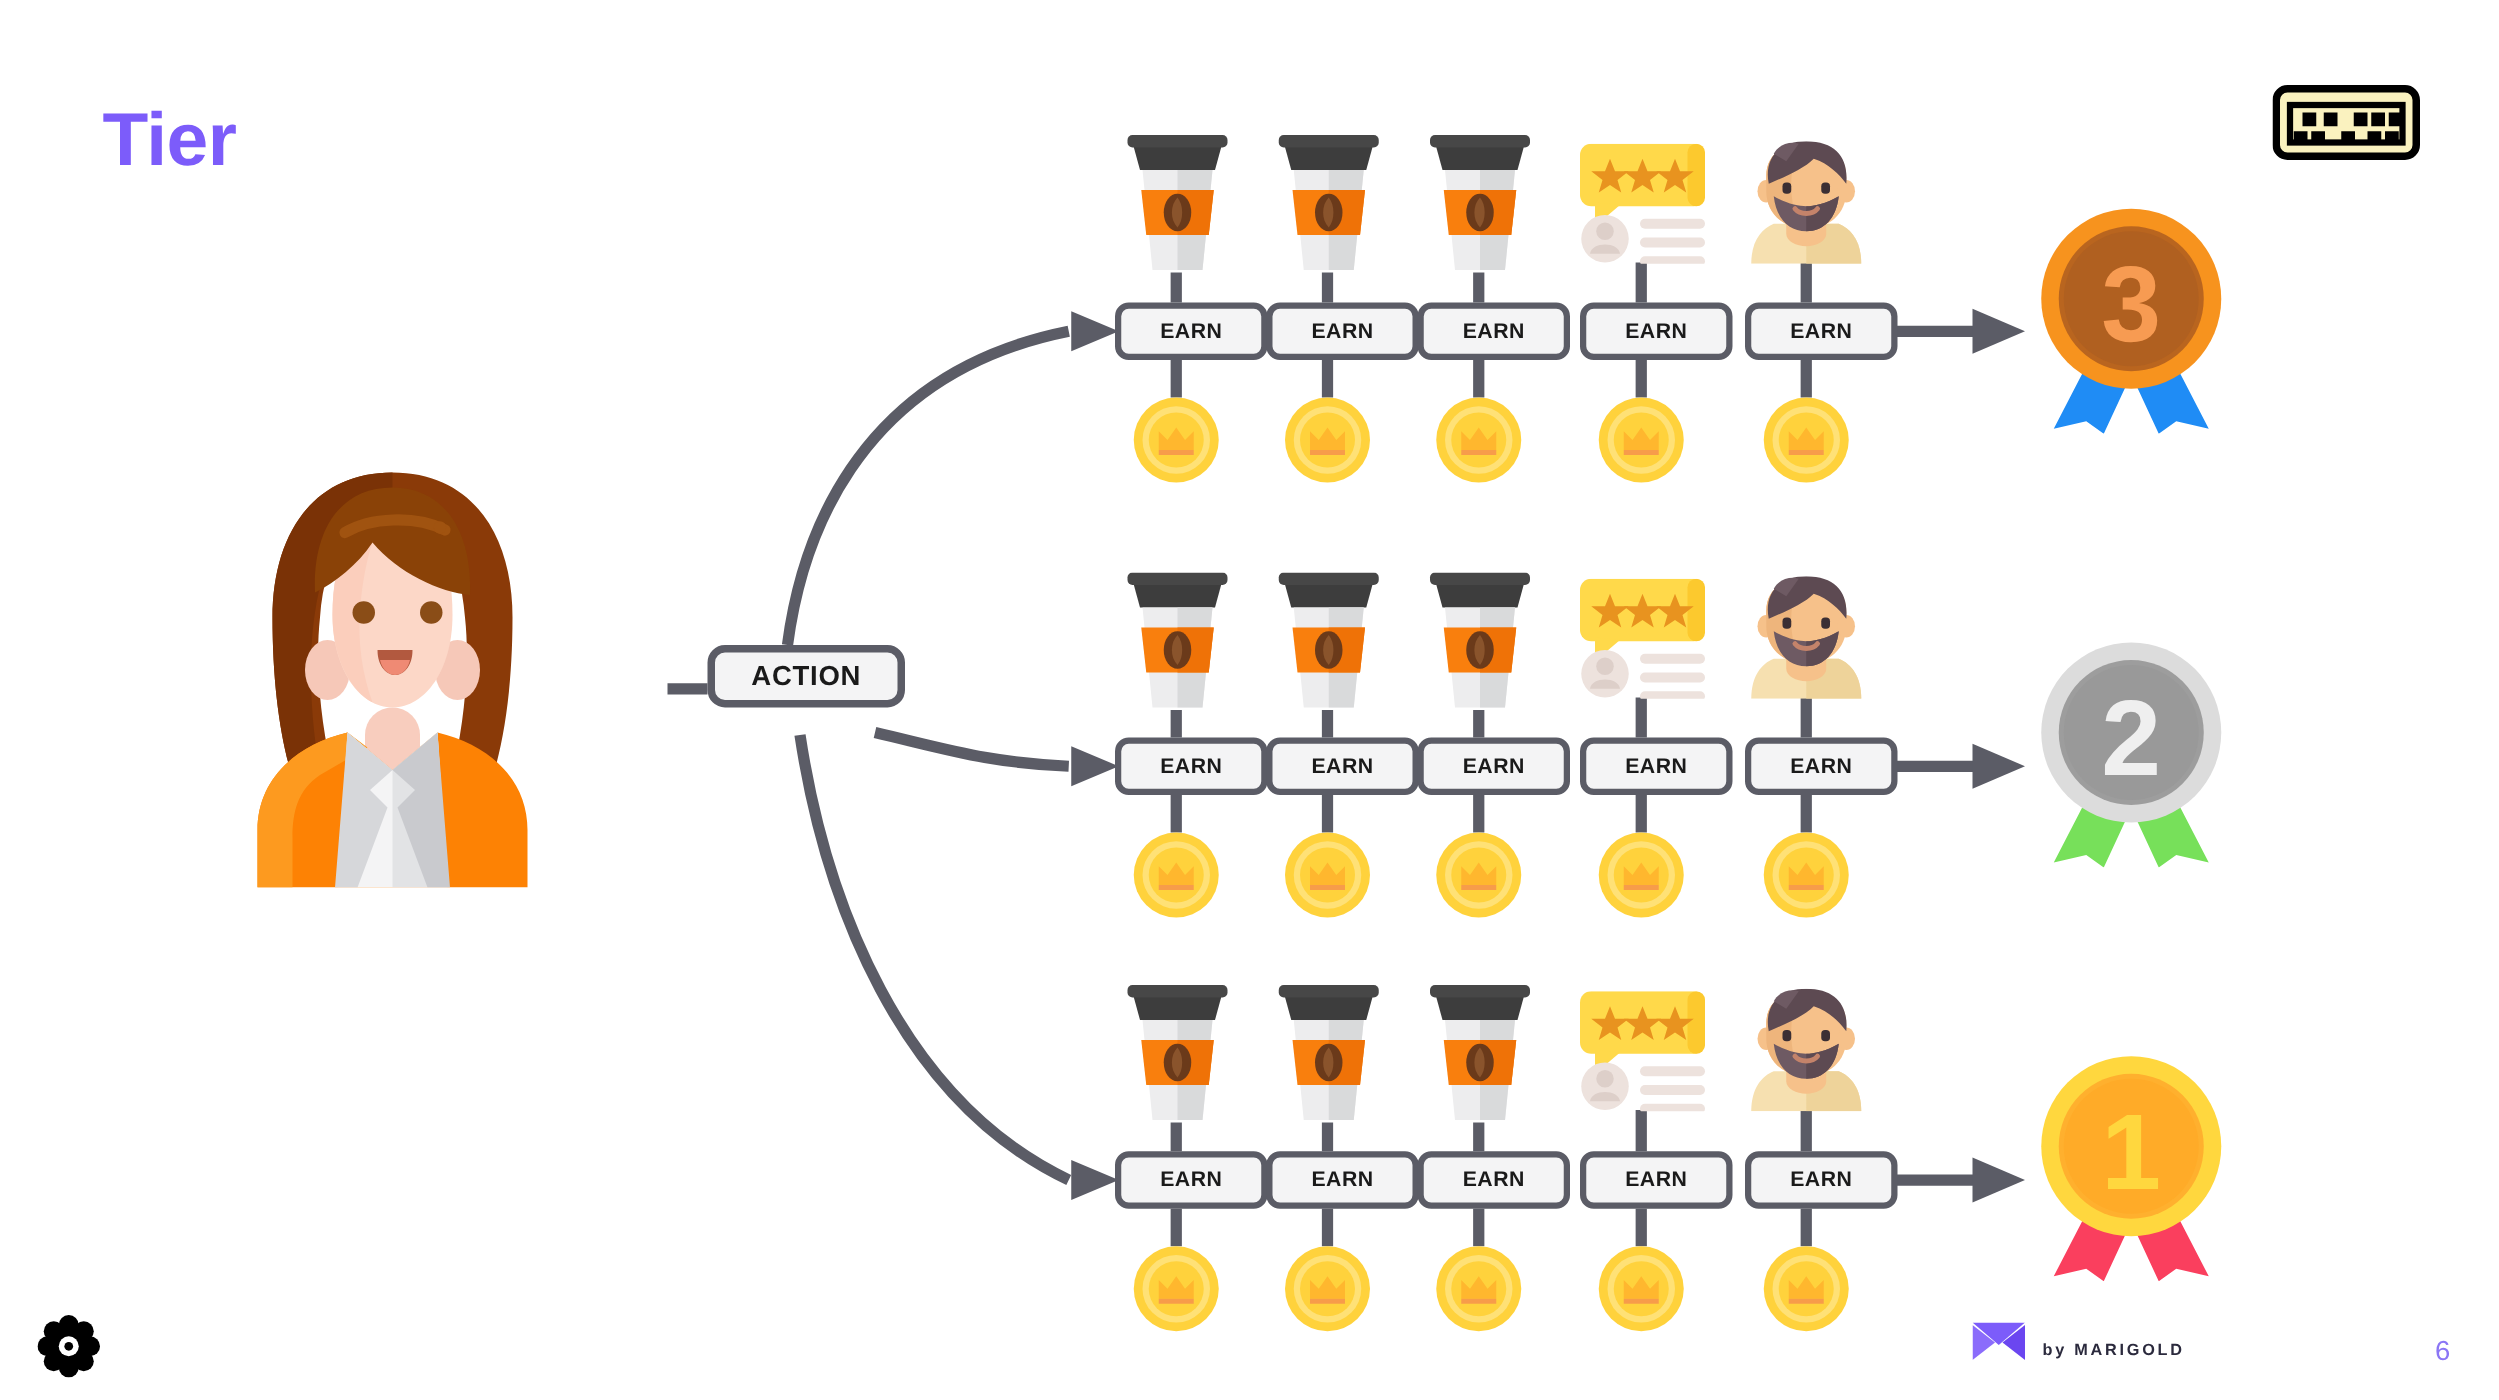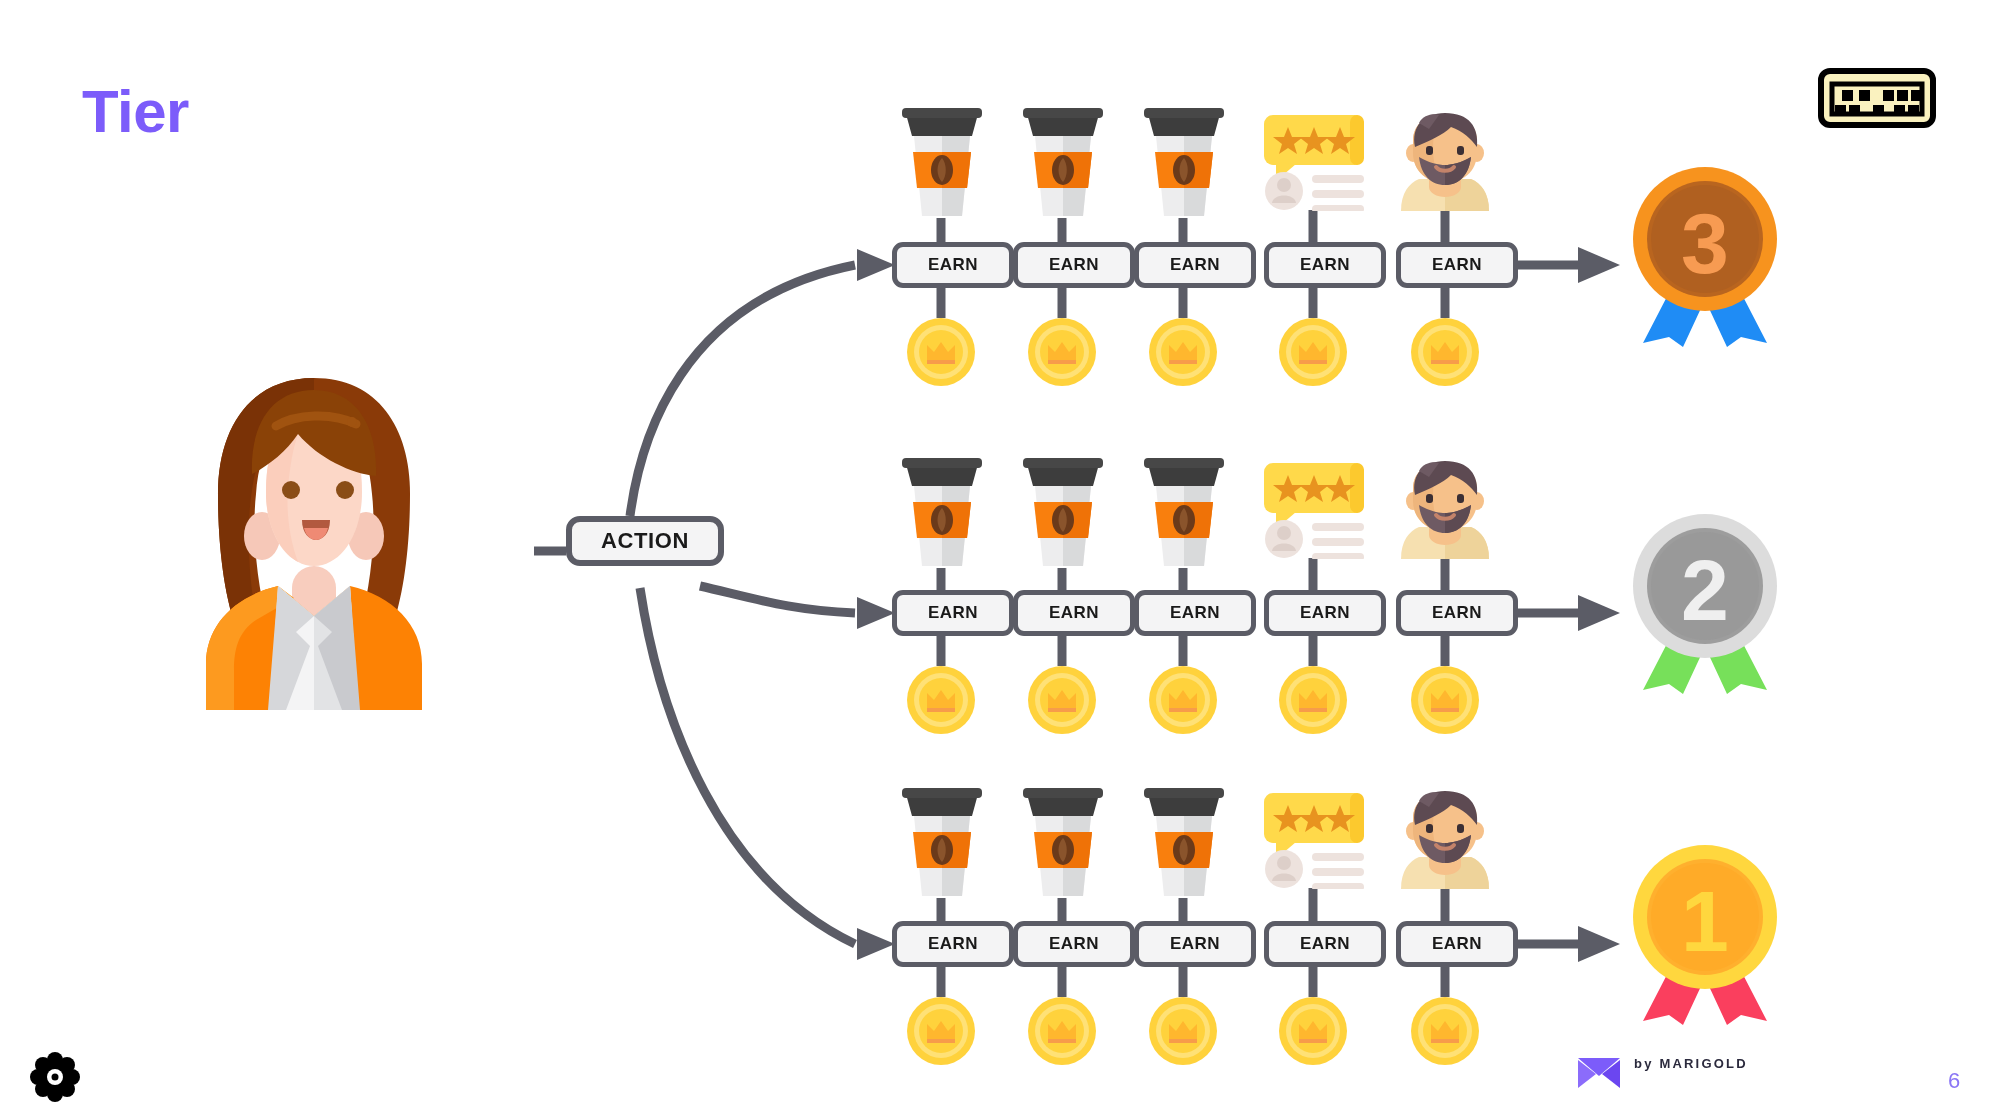--- a/index.html
+++ b/index.html
@@ -70,21 +70,21 @@
     color: #2b2a3d;
     line-height: 1.02;
     letter-spacing: -0.6px;
     white-space: nowrap;
   }
   #brand-logo .logo-sub {
     font-size: 13px;
     font-weight: bold;
     color: #2b2a3d;
     letter-spacing: 2.2px;
-    margin-top: 4px;
+    margin-top: 20px;
     white-space: nowrap;
   }
   #page-number {
     position: absolute;
     left: 1948px;
     top: 1068px;
     font-size: 22px;
     color: #8b76f5;
   }
 

